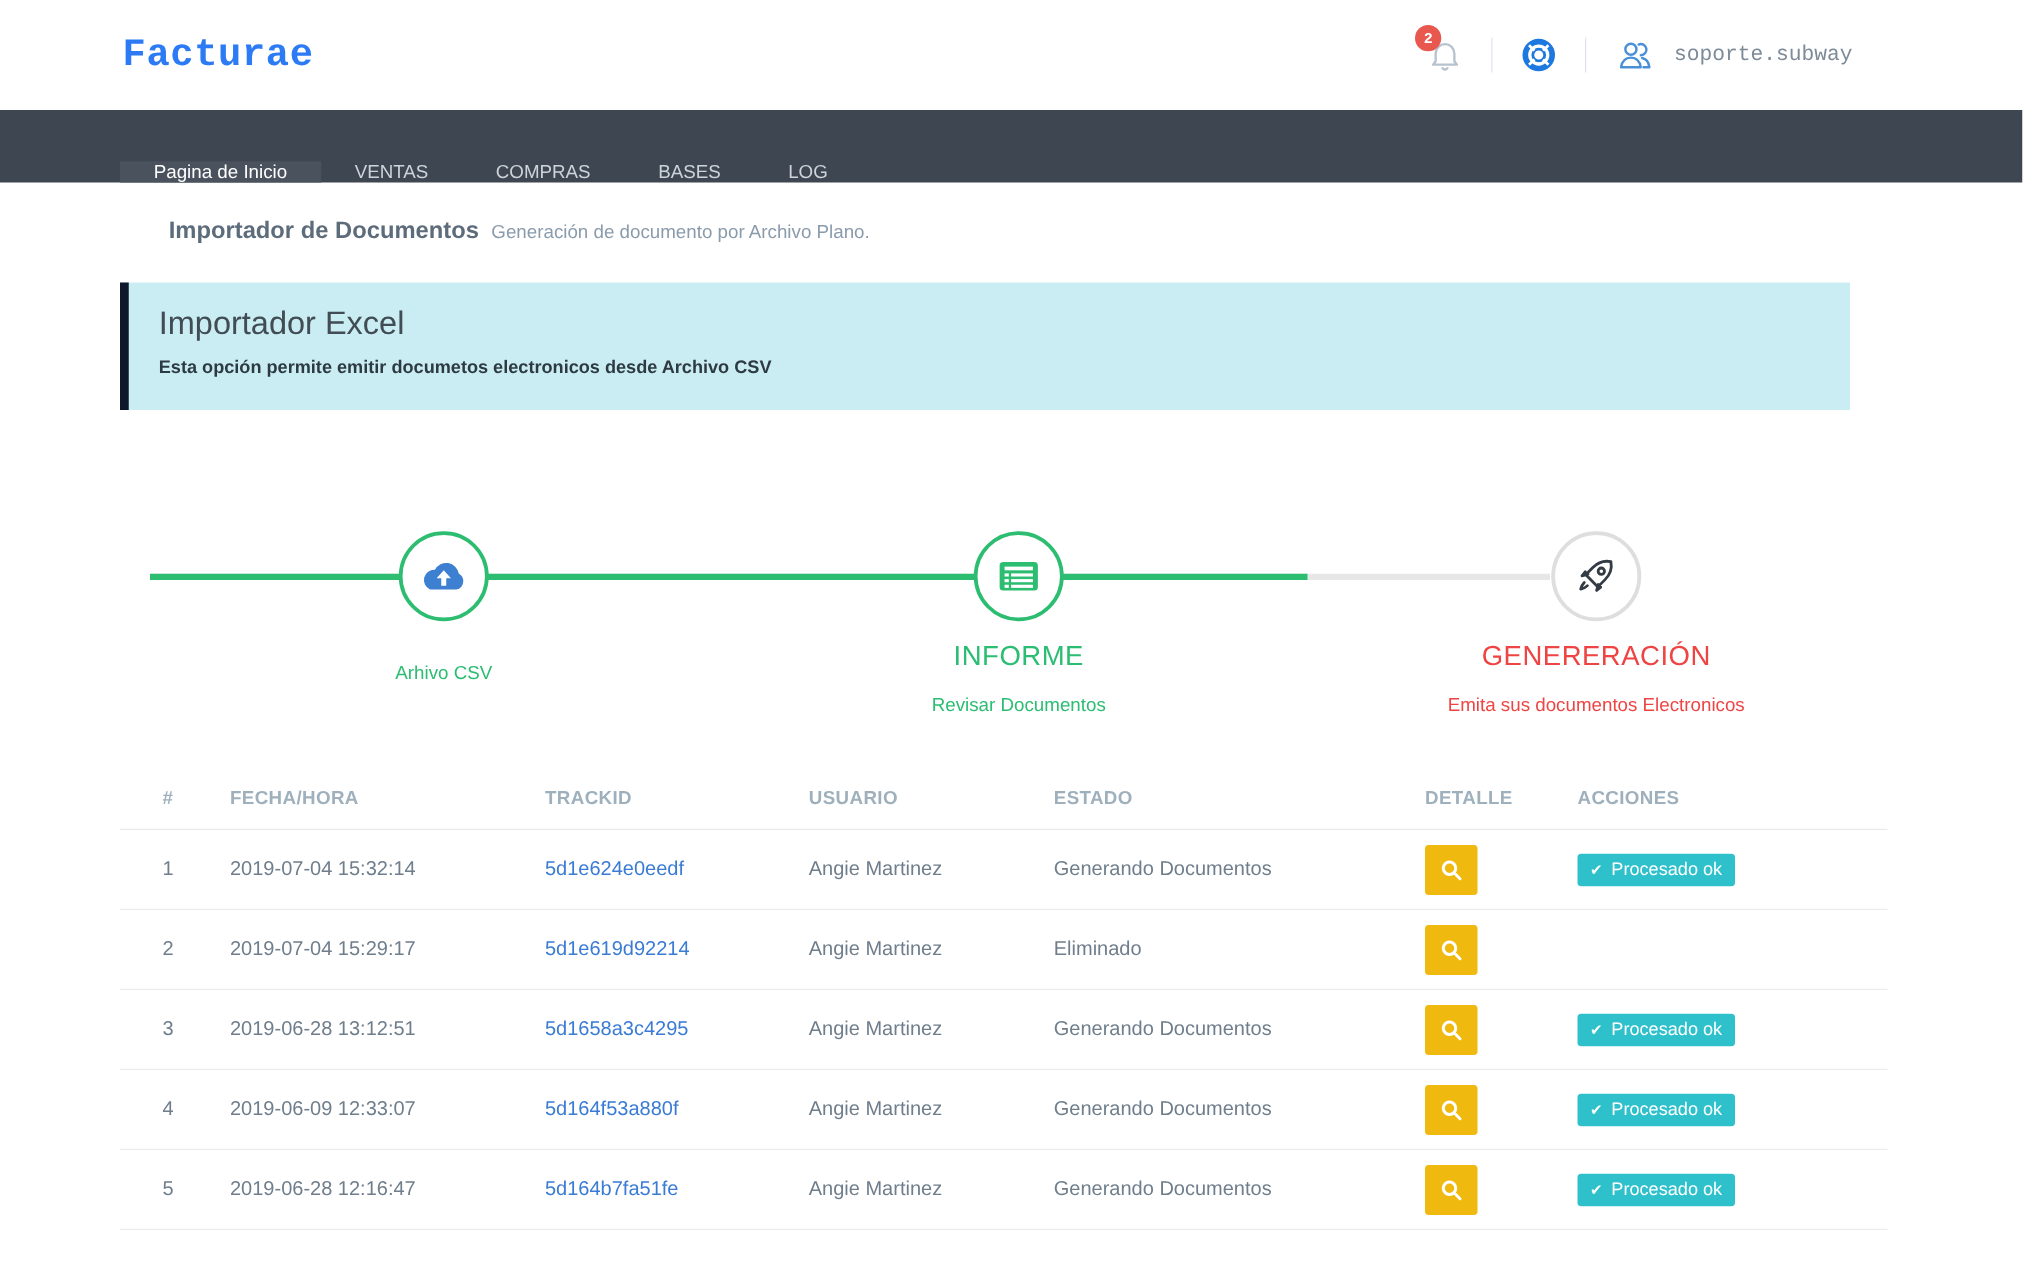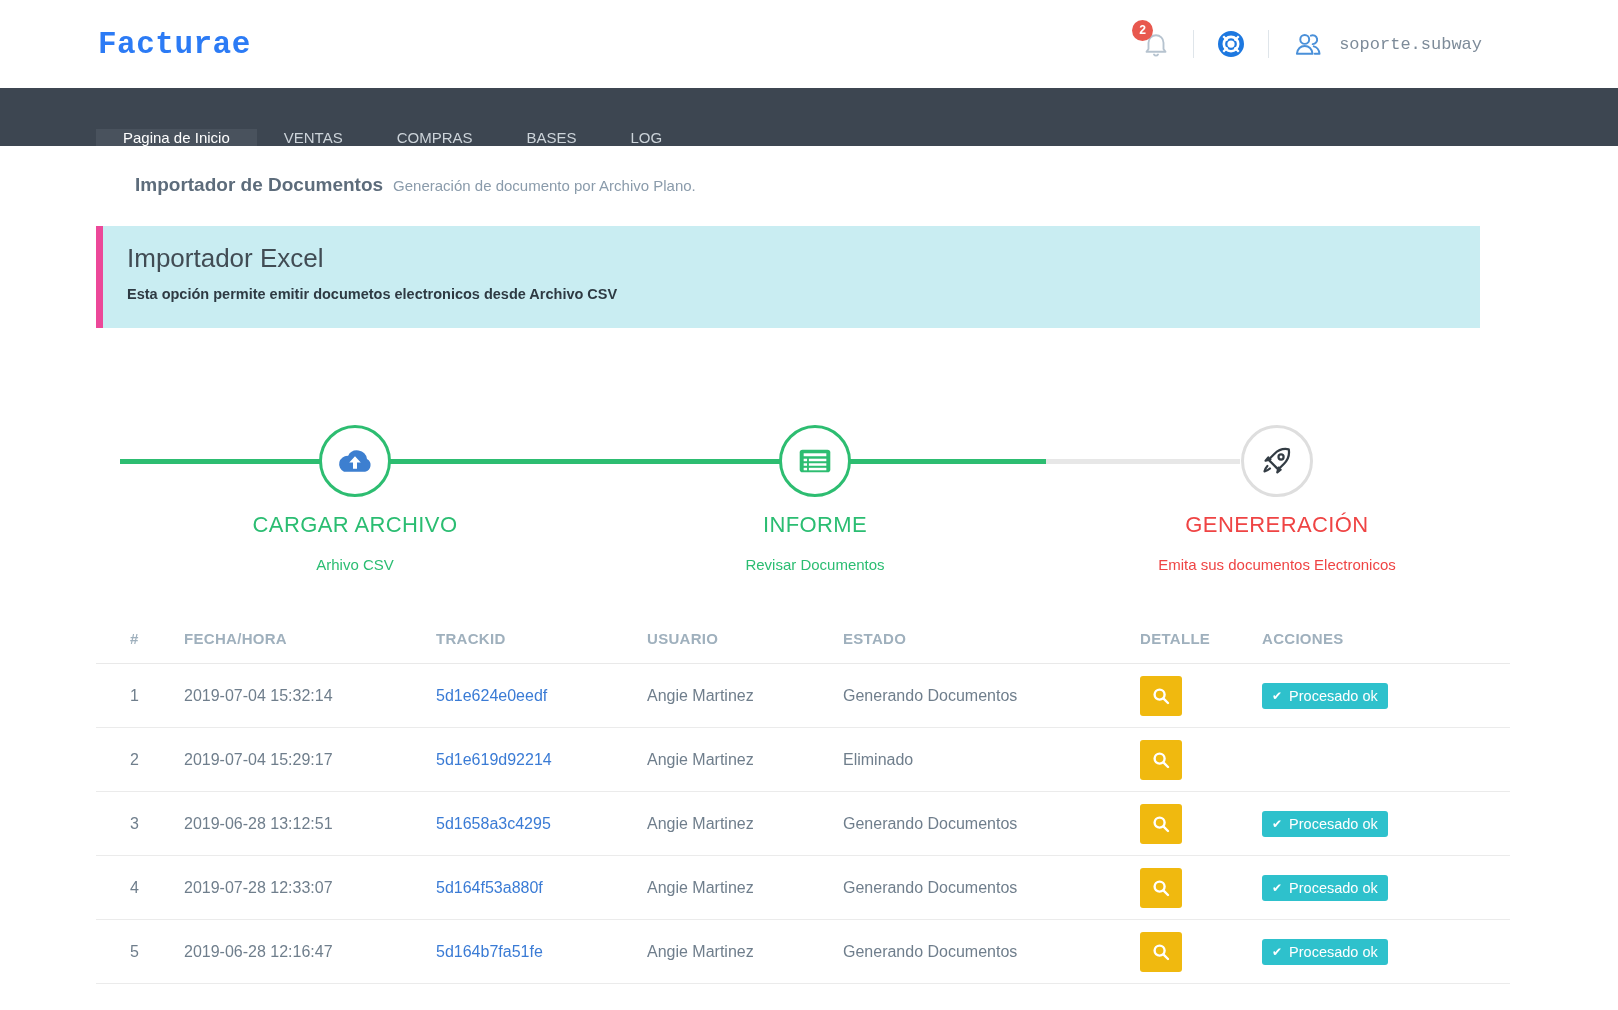--- a/index.html
+++ b/index.html
@@ -24,21 +24,21 @@
               cursor:pointer; white-space:nowrap; }
   .nav-item.active { background:#49525d; color:#fff; }
 
   
   .main { padding:0 96px; }
   .page-head { margin-top:28px; display:flex; align-items:baseline; }
   .page-title { font-size:19px; font-weight:700; color:#5d6c7b;margin-left:39px; }
   .page-subtitle { font-size:15px; color:#8a9bab; margin-left:10px; }
 
   .banner { margin-top:30px; width:1384px; height:102px; background:#c9edf2;
-            border-left:7px solid #ec4899; padding:17px 24px; }
+            border-left:7px solid #0f172a; padding:17px 24px; }
   .banner-title { font-size:26px; font-weight:400; color:#414c54; }
   .banner-sub { font-size:14.5px; font-weight:700; color:#2e3a43; margin-top:12px; }
 
   
   .stepper { position:relative; margin-top:96px; height:160px; }
   .line-gray { position:absolute; left:24px; top:35px; width:1120px; height:5px; background:#e7e7e7; }
   .line-green { position:absolute; left:24px; top:35px; width:926px; height:5px; background:#2dbd71; }
   .circle { position:absolute; top:1px; width:72px; height:72px; border-radius:50%; background:#fff;
             display:flex; align-items:center; justify-content:center; cursor:pointer; }
   .circle.done { border:3px solid #2dbd71; }
@@ -126,21 +126,20 @@
     <div class="line-gray"></div>
     <div class="line-green"></div>
 
     <div class="circle done" style="left:223px">
       <svg width="40" height="30" viewBox="0 0 32 24">
         <path fill="#3d7fd0" d="M25.6 10.3A8.1 8.1 0 0 0 10.4 7.9 6.6 6.6 0 0 0 7.2 20.5h16.9a5.5 5.5 0 0 0 1.5-10.2z"></path>
         <path fill="#fff" d="M16 8.2l-4.6 5h3v4.9h3.2v-4.9h3z"></path>
       </svg>
     </div>
     <div class="step-text green" style="left:59px">
-      <div class="step-label">CARGAR ARCHIVO</div>
       <div class="step-sub">Arhivo CSV</div>
     </div>
 
     <div class="circle done" style="left:683px">
       <svg width="34" height="28" viewBox="0 0 30 24">
         <rect x="1.5" y="2" width="27" height="20" rx="2.5" fill="#2dbd71"></rect>
         <rect x="5" y="5.2" width="20" height="2.6" fill="#fff"></rect>
         <rect x="5" y="10" width="3" height="2.2" fill="#fff"></rect>
           <rect x="9.6" y="10" width="15.4" height="2.2" fill="#fff"></rect>
         <rect x="5" y="14" width="3" height="2.2" fill="#fff"></rect>
@@ -237,21 +236,21 @@
       <div class="c-acciones">
         <span class="badge">
           <span class="badge-check">✔</span>
           <span>Procesado ok</span>
         </span>
       </div>
     </div>
 
     <div class="trow">
       <div class="c-num">4</div>
-      <div class="c-fecha">2019-07-28 12:33:07</div>
+      <div class="c-fecha">2019-06-09 12:33:07</div>
       <div class="c-track"><a class="tracklink">5d164f53a880f</a></div>
       <div class="c-usuario">Angie Martinez</div>
       <div class="c-estado">Generando Documentos</div>
       <div class="c-detalle">
         <button class="detail-btn">
           <svg width="20" height="20" viewBox="0 0 20 20" fill="none" stroke="#fff" stroke-width="2.4" stroke-linecap="round">
             <circle cx="8.6" cy="8.6" r="5"></circle>
               <path d="M12.6 12.6L17 17"></path>
           </svg>
         </button>

